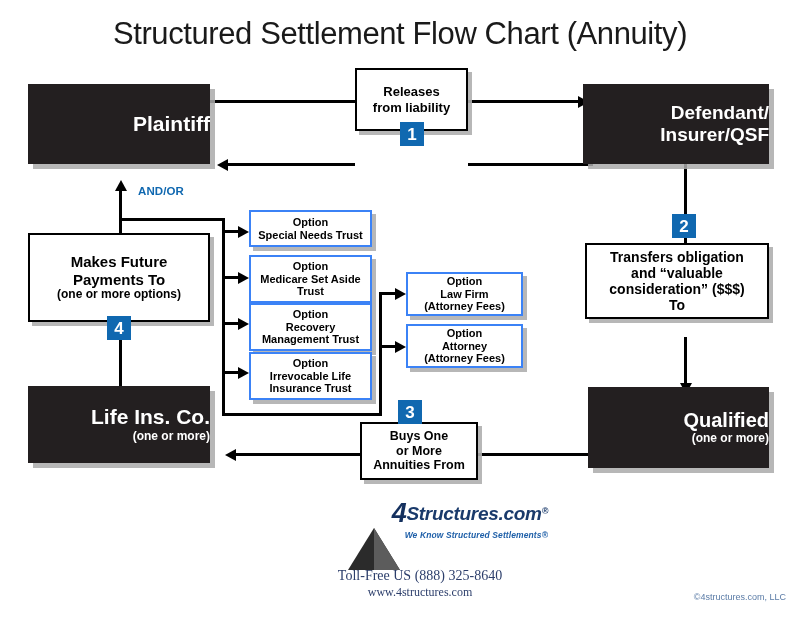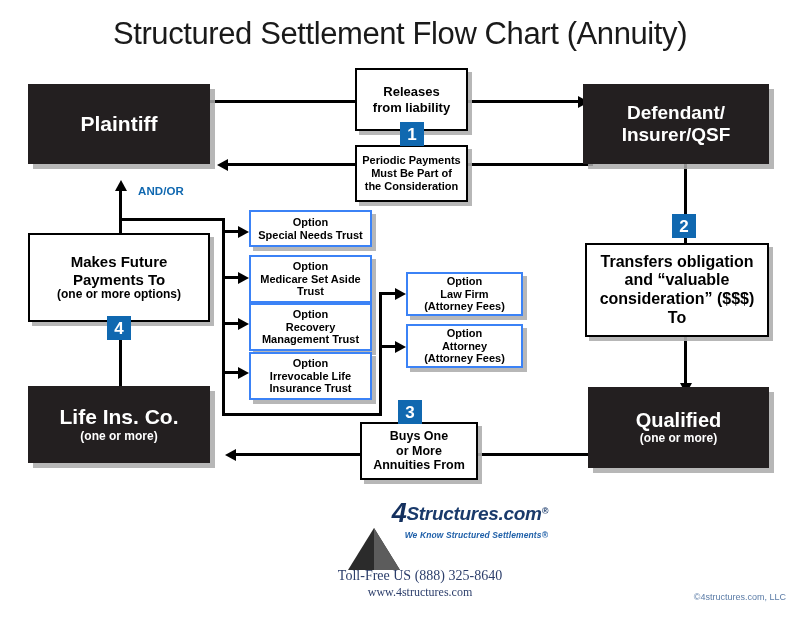--- a/index.html
+++ b/index.html
@@ -42,20 +42,21 @@
     z-index:6;
   }
 
   
   .box.dark{
     background:#231f20;
     color:#ffffff;
     font-weight:bold;
     box-shadow:5px 5px 0 0 rgba(170,170,170,0.85);
     border:none;
+    align-items:flex-end;
   }
   
   .box.white{
     background:#ffffff;
     color:#000000;
     border:2px solid #000000;
     font-weight:bold;
     box-shadow:4px 4px 0 0 rgba(175,175,175,0.9);
   }
   .box.white.thin{
@@ -258,34 +259,29 @@
     <span>Plaintiff</span>
   </div>
 
   <div class="box white" style="left:355px; top:68px; width:113px; height:63px; font-size:13px;">
     <span class="line2">Releases</span>
     <span class="line2">from liability</span>
   </div>
 
   <div class="badge" style="left:400px; top:122px;">1</div>
 
-  <div class="box white" style="left:355px; top:145px; width:113px; height:57px; font-size:11px;">
-    <span class="line2">Periodic Payments</span>
-    <span class="line2">Must Be Part of</span>
-    <span class="line2">the Consideration</span>
-  </div>
 
   <div class="box dark" style="left:583px; top:84px; width:186px; height:80px; font-size:19px;">
     <span class="line2">Defendant/</span>
     <span class="line2">Insurer/QSF</span>
   </div>
 
   <div class="badge" style="left:672px; top:214px;">2</div>
 
-  <div class="box white" style="left:585px; top:243px; width:184px; height:94px; font-size:16px;">
+  <div class="box white" style="left:585px; top:243px; width:184px; height:76px; font-size:14px;">
     <span class="line2">Transfers obligation</span>
     <span class="line2">and “valuable</span>
     <span class="line2">consideration” ($$$)</span>
     <span class="line2">To</span>
   </div>
 
   <div class="box dark" style="left:588px; top:387px; width:181px; height:81px; font-size:20px;">
     <span class="line2">Qualified</span>
     <span class="sub">(one or more)</span>
   </div>

